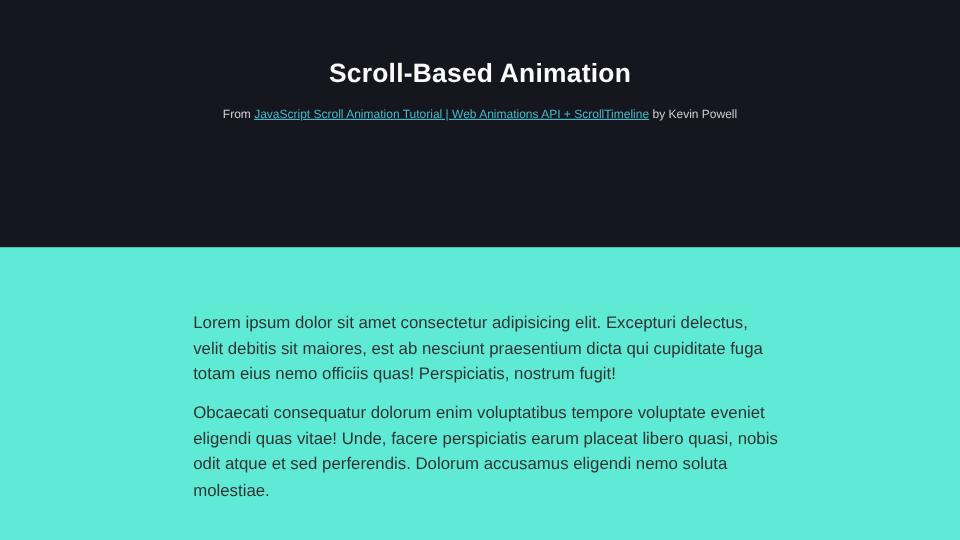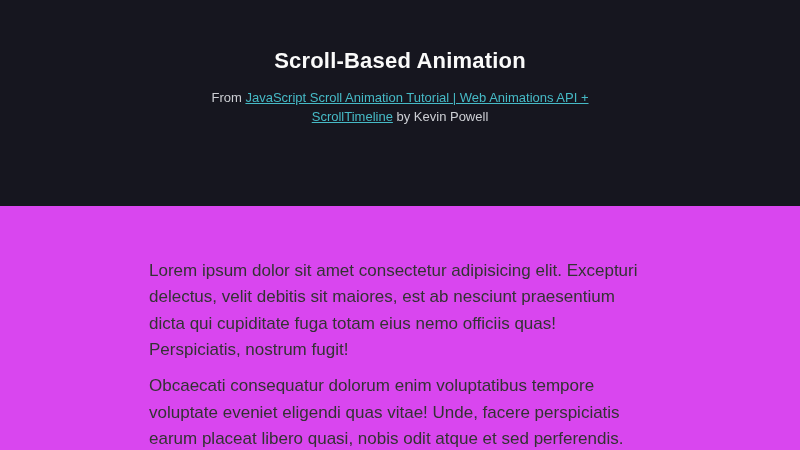--- a/index.html
+++ b/index.html
@@ -5,21 +5,21 @@
   html, body {
     margin: 0;
     padding: 0;
     background: #ffffff;
     font-family: "Liberation Sans", sans-serif;
   }
   .page {
     width: 800px;
     height: 450px;
     overflow: hidden;
-    background: #d946ef;
+    background: #5eead4;
   }
   
   .hero {
     box-sizing: border-box;
     width: 100%;
     height: 206px;
     background: #16161f;
     text-align: center;
     padding-top: 48px;
   }
@@ -27,21 +27,21 @@
     margin: 0 0 15px 0;
     font-size: 22px;
     font-weight: 700;
     color: #fafafa;
     letter-spacing: 0.2px;
   }
   .hero-text {
     width: 430px;
     margin: 0 auto;
     color: #ccced3;
-    font-size: 13px;
+    font-size: 10px;
     line-height: 1.45;
   }
   .hero-text p {
     margin: 0;
   }
   .hero-text a {
     color: #46bac6;
     text-decoration: underline;
     cursor: pointer;
   }
@@ -52,22 +52,22 @@
     padding-top: 52px;
   }
   .lead {
     margin: 0 0 16px 0;
     font-size: 17px;
     font-weight: 700;
     line-height: 1.38;
     color: #1d1d1d;
   }
   .body-p {
-    margin: 0 0 10px 0;
-    font-size: 17px;
+    margin: 0 0 10px 12px;
+    font-size: 14px;
     line-height: 1.55;
     color: #333333;
   }
 </style>
 </head>
 <body>
 
 <div class="page">
 
   <header class="hero">

